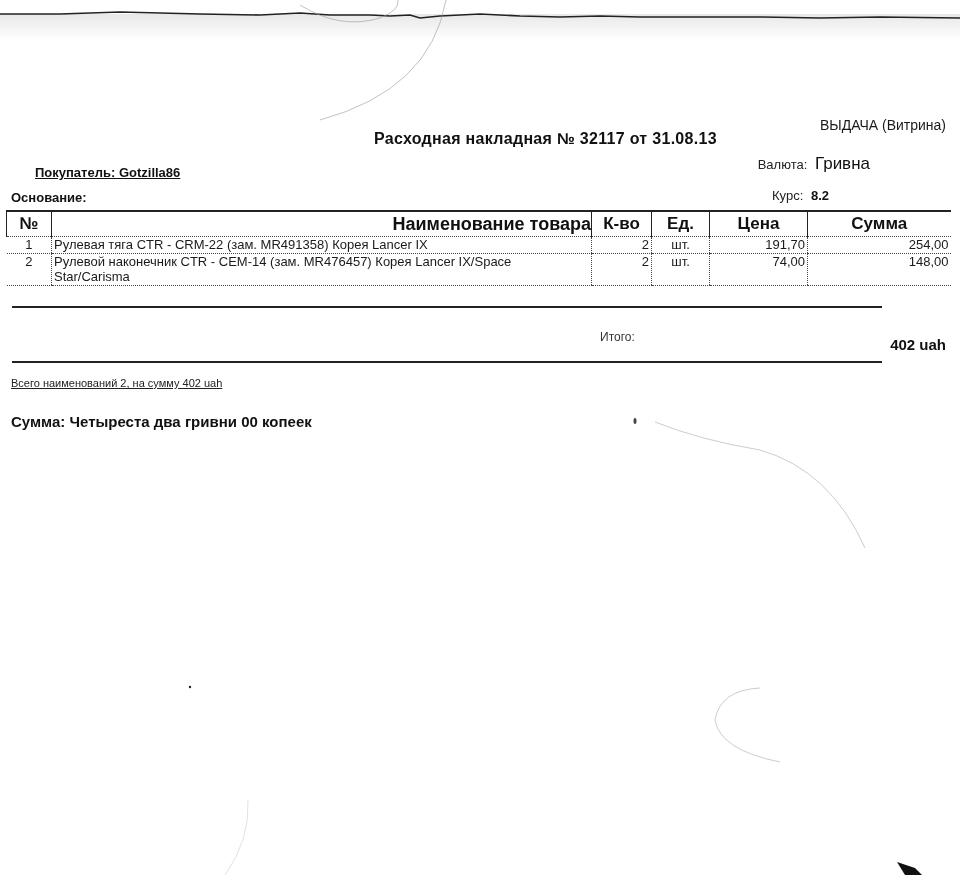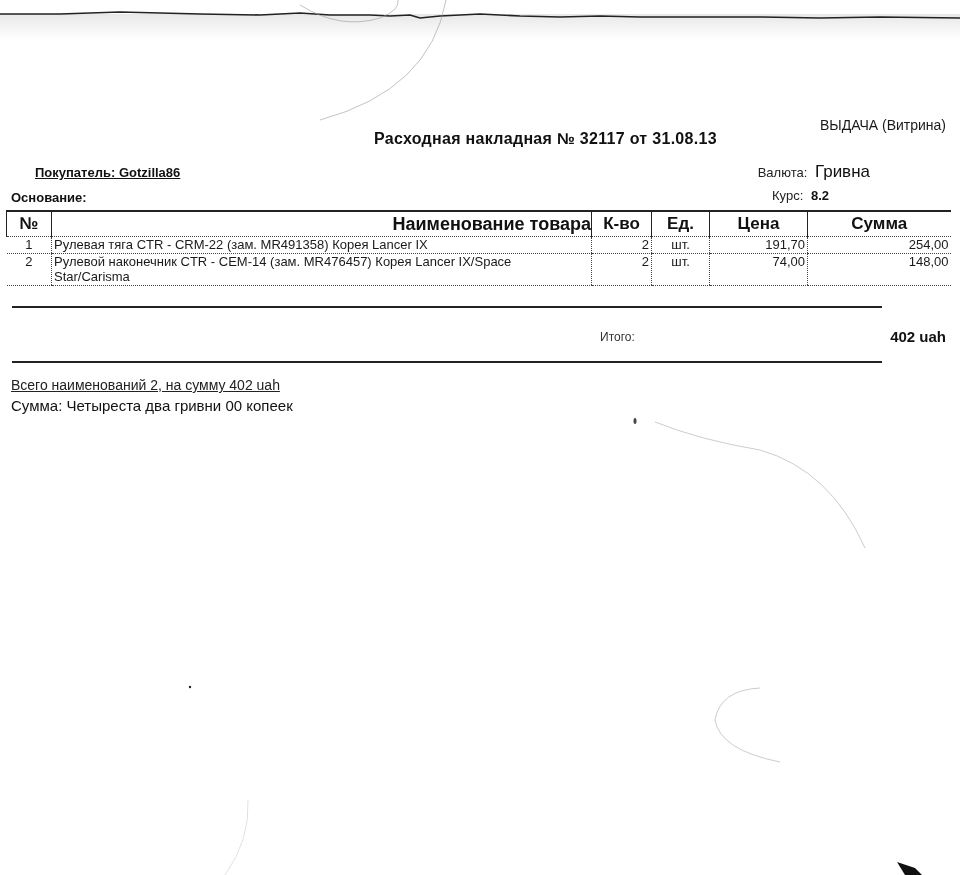--- a/index.html
+++ b/index.html
@@ -40,21 +40,21 @@
       font-weight: bold;
       text-decoration: underline;
       margin-left: 24px;
     }
     .basis {
       left: 11px; top: 190px;
       font-size: 13px;
       font-weight: bold;
     }
     .currency {
-      right: 90px; top: 162px;
+      right: 90px; top: 154px;
       font-size: 13px;
       color: #222;
     }
     .currency .val {
       font-size: 17px;
       margin-left: 4px;
       color: #111;
     }
     .rate {
       right: 131px; top: 188px;
@@ -106,34 +106,34 @@
       width: 870px;
       height: 0;
       border-top: 2px solid #222;
     }
     .total-label {
       left: 600px; top: 330px;
       font-size: 12px;
       color: #333;
     }
     .total-value {
-      right: 14px; top: 328px;
+      right: 14px; top: 336px;
       font-size: 15px;
       font-weight: bold;
     }
     .summary-line {
       left: 11px; top: 377px;
-      font-size: 14px;
+      font-size: 11px;
       text-decoration: underline;
       color: #222;
     }
     .amount-words {
-      left: 11px; top: 397px;
+      left: 11px; top: 413px;
       font-size: 15px;
-      font-weight: normal;
+      font-weight: bold;
     }
     .scratch { position: absolute; left: 0; top: 0; pointer-events: none; }
   </style>
 </head>
 <body>
 
 <svg class="paper-edge" width="960" height="40" viewBox="0 0 960 40">
   <defs>
     <linearGradient id="shade" x1="0" y1="0" x2="0" y2="1">
       <stop offset="0" stop-color="#d8d8d8"></stop>

